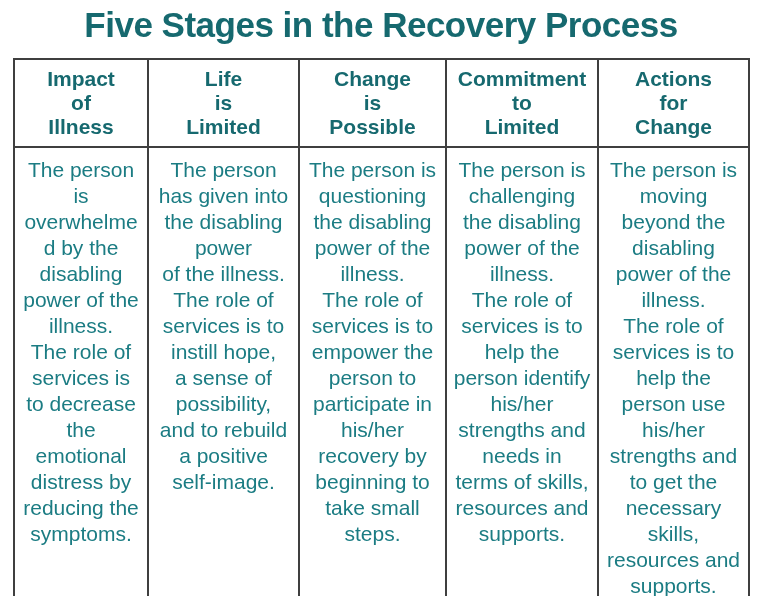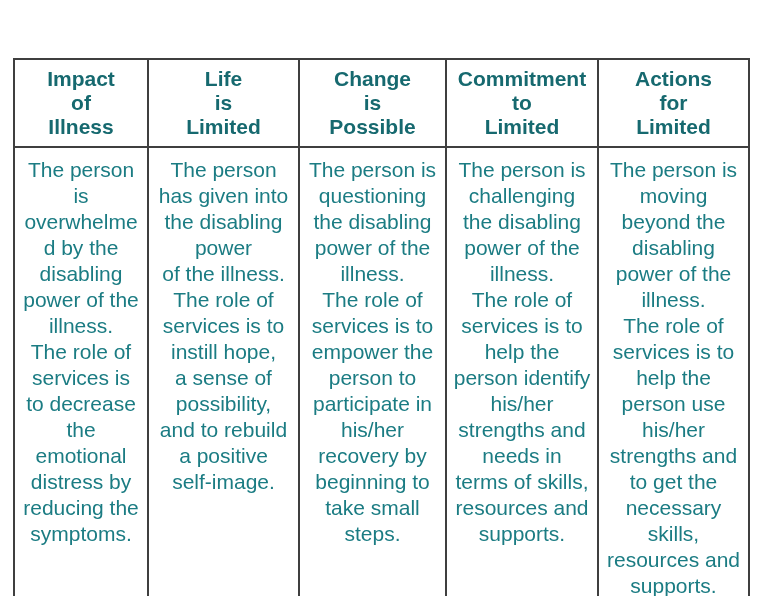--- a/index.html
+++ b/index.html
@@ -56,20 +56,21 @@
     font-weight: normal;
     line-height: 26px;
     color: var(--body-text);
     padding: 9px 1px 2px 1px;
   }
 </style>
 </head>
 <body>
 
 <div class="page">
+  <div class="title">Five Stages in the Recovery Process</div>
 
   <table class="stages">
     <colgroup>
       <col style="width:134px">
       <col style="width:151px">
       <col style="width:147px">
       <col style="width:152px">
       <col style="width:151px">
     </colgroup>
     <thead>
@@ -81,21 +82,21 @@
 is
 Limited</th>
         <th>Change
 is
 Possible</th>
         <th>Commitment
 to
 Limited</th>
         <th>Actions
 for
-Limited</th>
+Change</th>
       </tr>
     </thead>
     <tbody>
       <tr>
         <td>The person
 is
 overwhelme
 d by the
 disabling
 power of the

